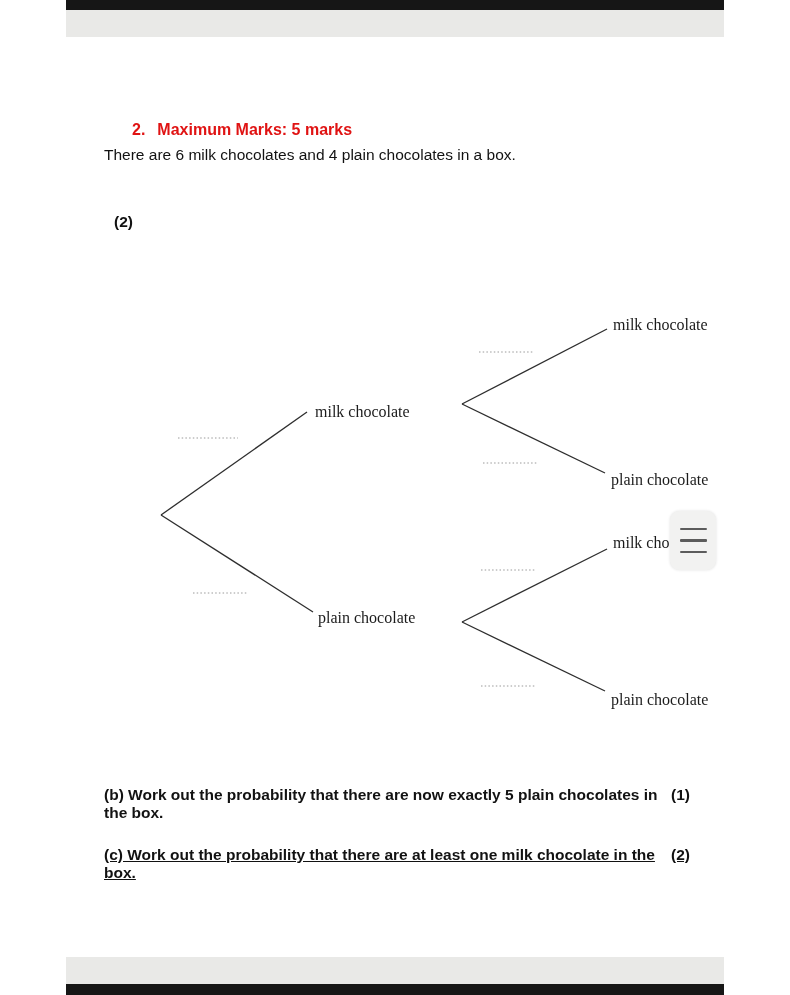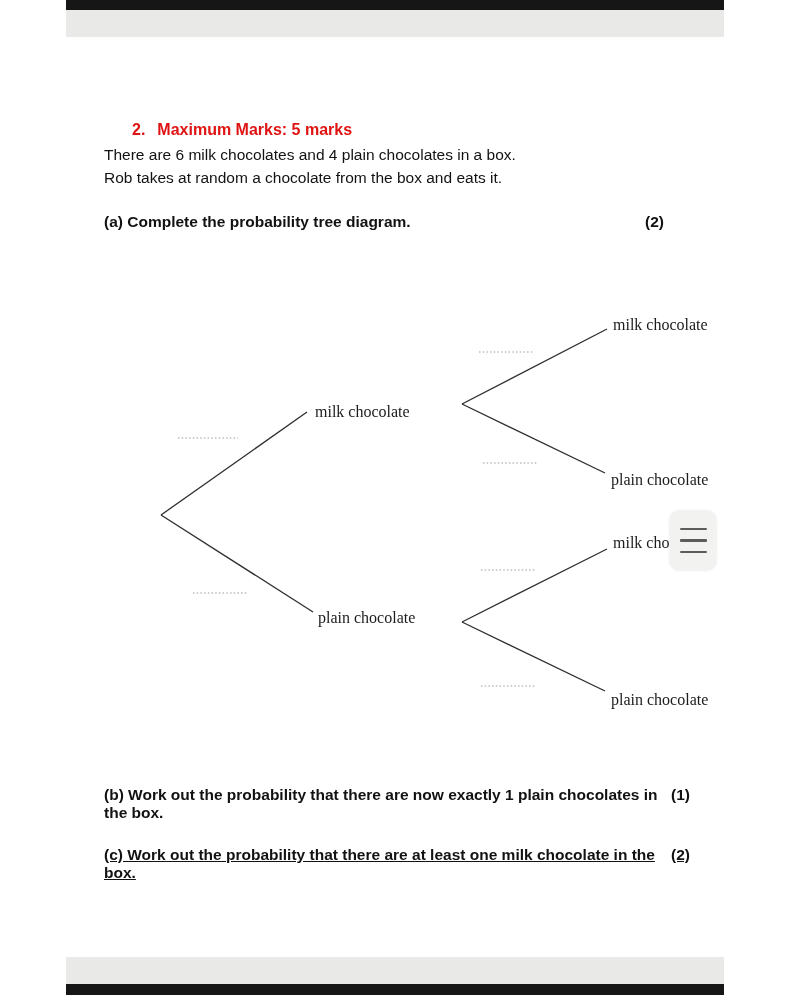--- a/index.html
+++ b/index.html
@@ -74,25 +74,23 @@
 
   <div class="bar top"></div>
   <div class="strip top-strip"></div>
 
   <div class="heading">
     <span class="qnum">2.</span><span>Maximum Marks: 5 marks</span>
   </div>
 
   <div class="intro">
     <div>There are 6 milk chocolates and 4 plain chocolates in a box.</div>
-    <div>Rob takes at random a chocolate from the box and eats it.</div>
   </div>
 
   <div class="part-row part-a">
-    <span>(a)  Complete the probability tree diagram.</span>
     <span class="marks">(2)</span>
   </div>
 
   <svg class="tree-svg" viewBox="0 0 790 480">
 
     <line class="branch" x1="95" y1="243" x2="241" y2="140"></line>
     <line class="branch" x1="95" y1="243" x2="247" y2="340"></line>
     <line class="blank" x1="112" y1="166" x2="172" y2="166"></line>
     <line class="blank" x1="127" y1="321" x2="182" y2="321"></line>
     <text class="tree-label" x="249" y="145">milk chocolate</text>
@@ -115,21 +113,21 @@
 
   <div class="menu-fab">
     <span class="menu-lines">
       <i></i>
         <i></i>
         <i></i>
     </span>
   </div>
 
   <div class="part-row part-b">
-    <span>(b)  Work out the probability that there are now exactly 1 plain chocolates in the box.</span>
+    <span>(b)  Work out the probability that there are now exactly 5 plain chocolates in the box.</span>
     <span class="marks">(1)</span>
   </div>
 
   <div class="part-row part-c">
     <span>(c) Work out the probability that there are at least one milk chocolate in the box.</span>
     <span class="marks">(2)</span>
   </div>
 
   <div class="strip bottom-strip"></div>
   <div class="bar bottom"></div>

